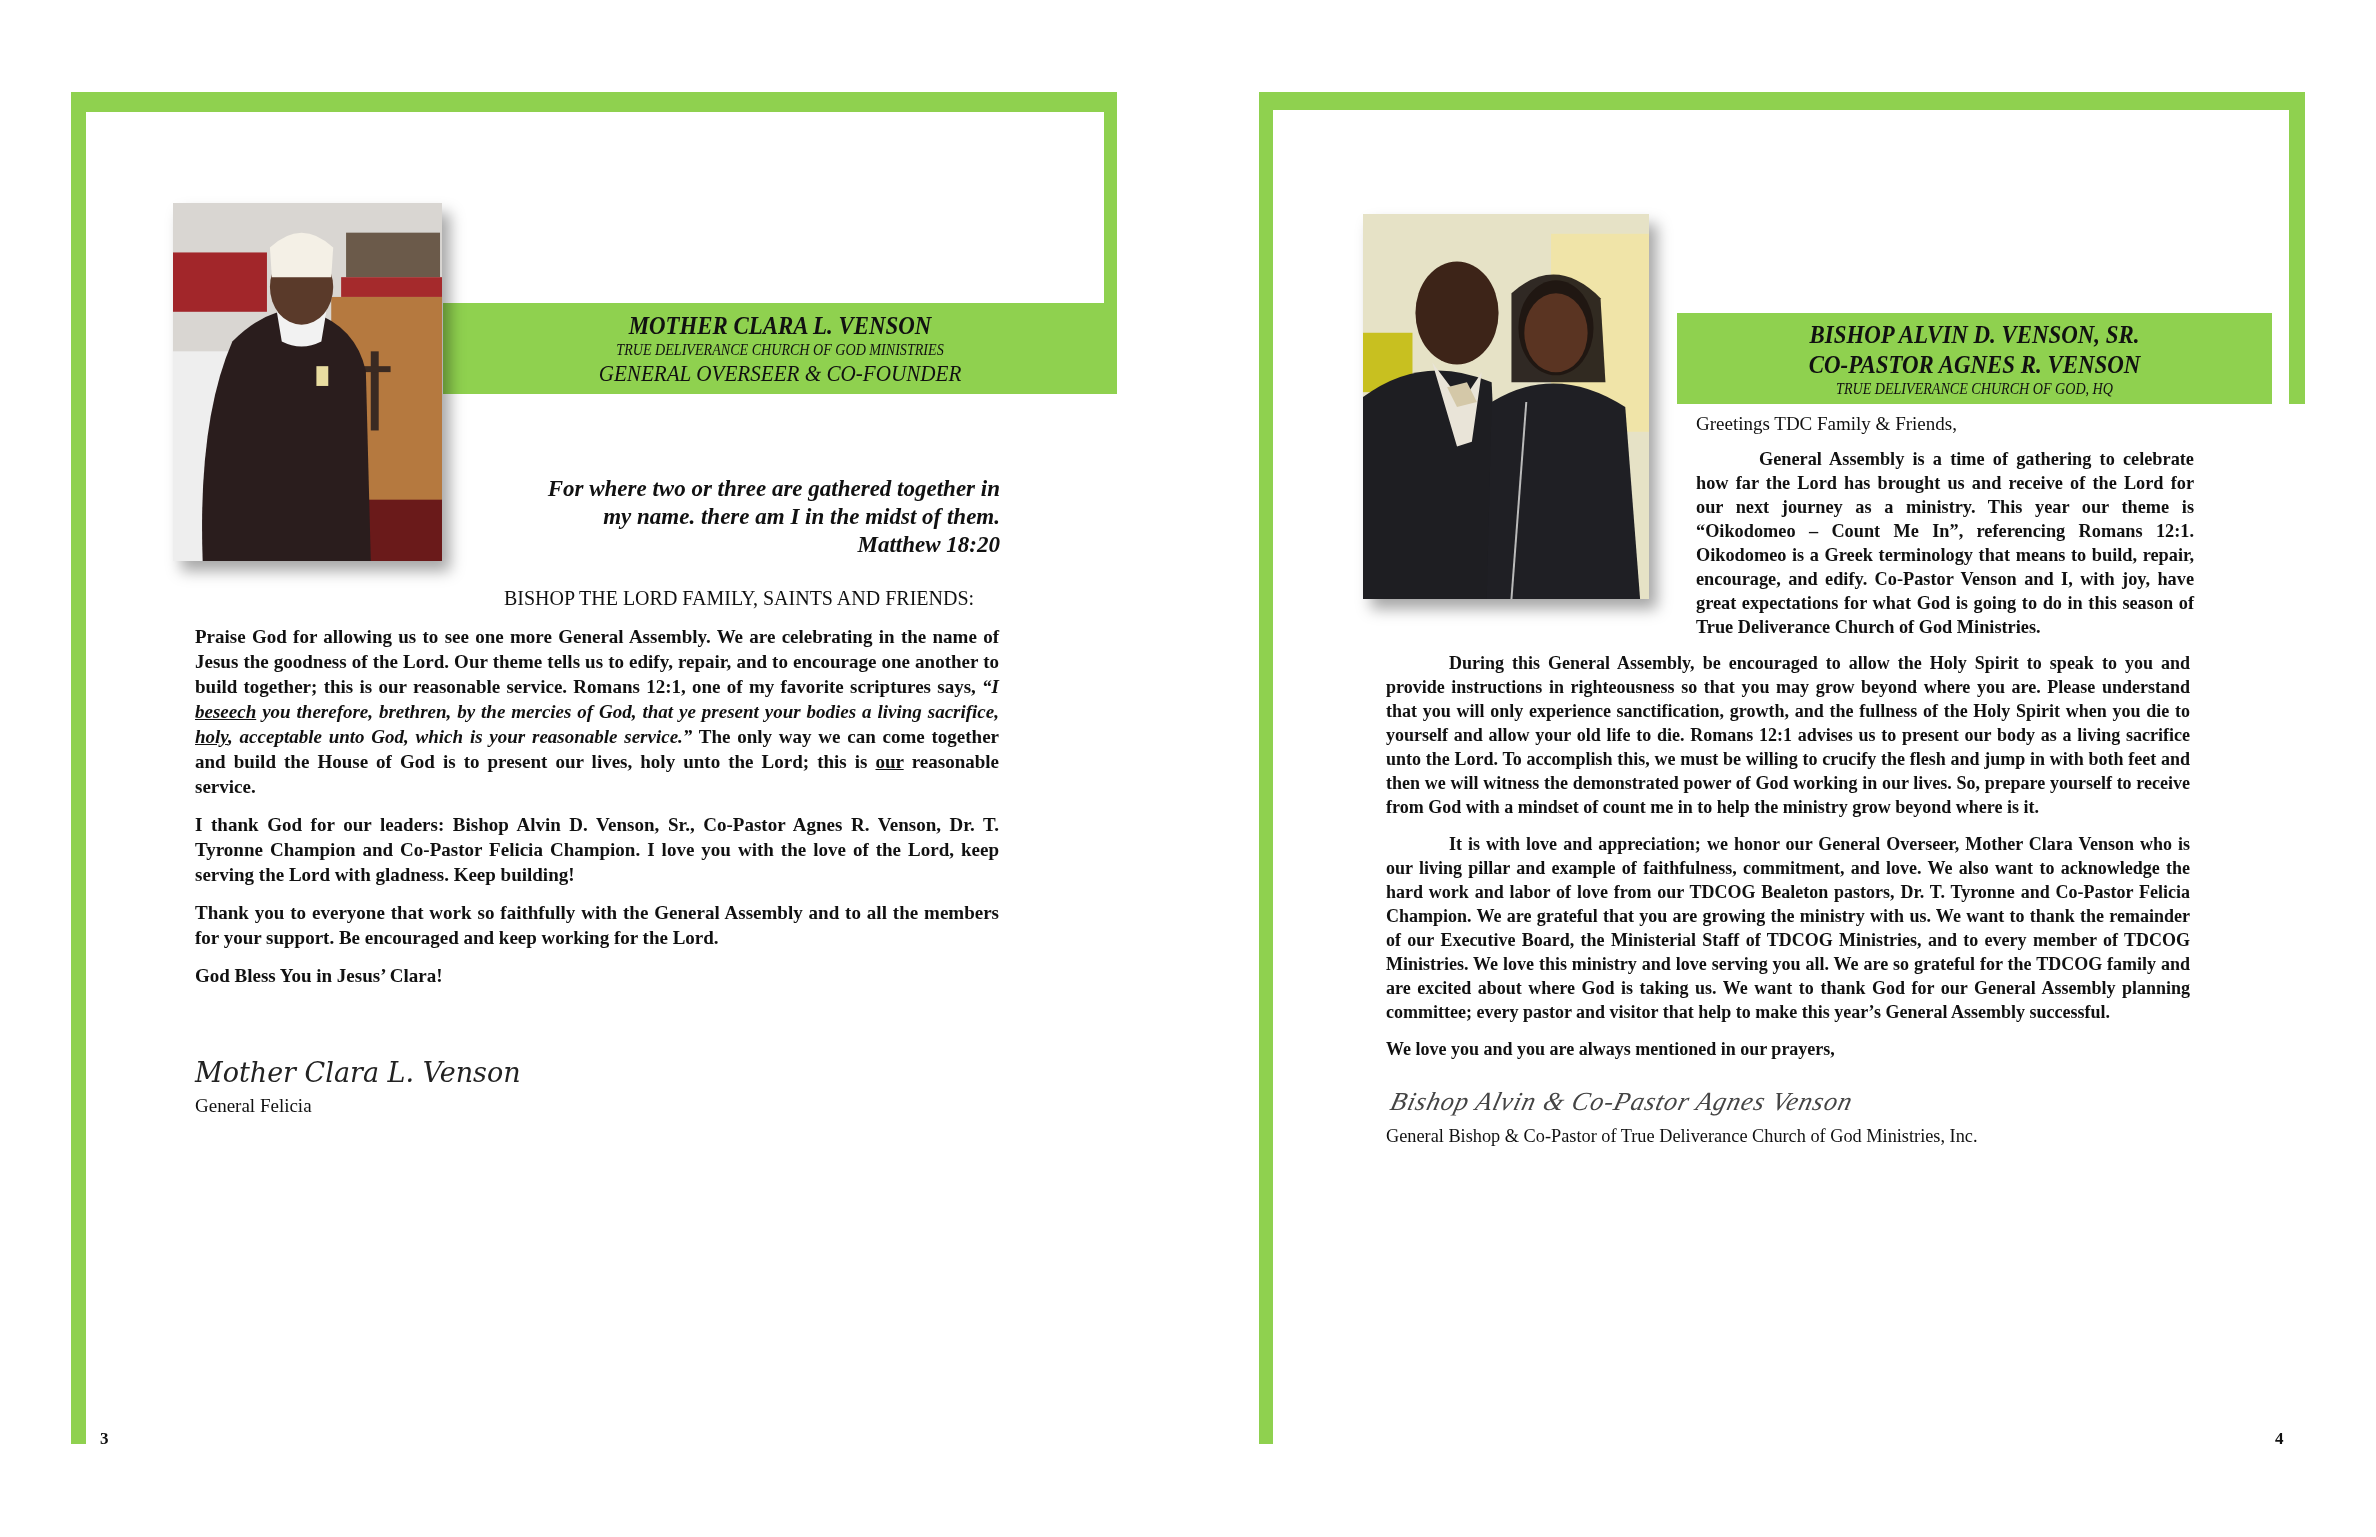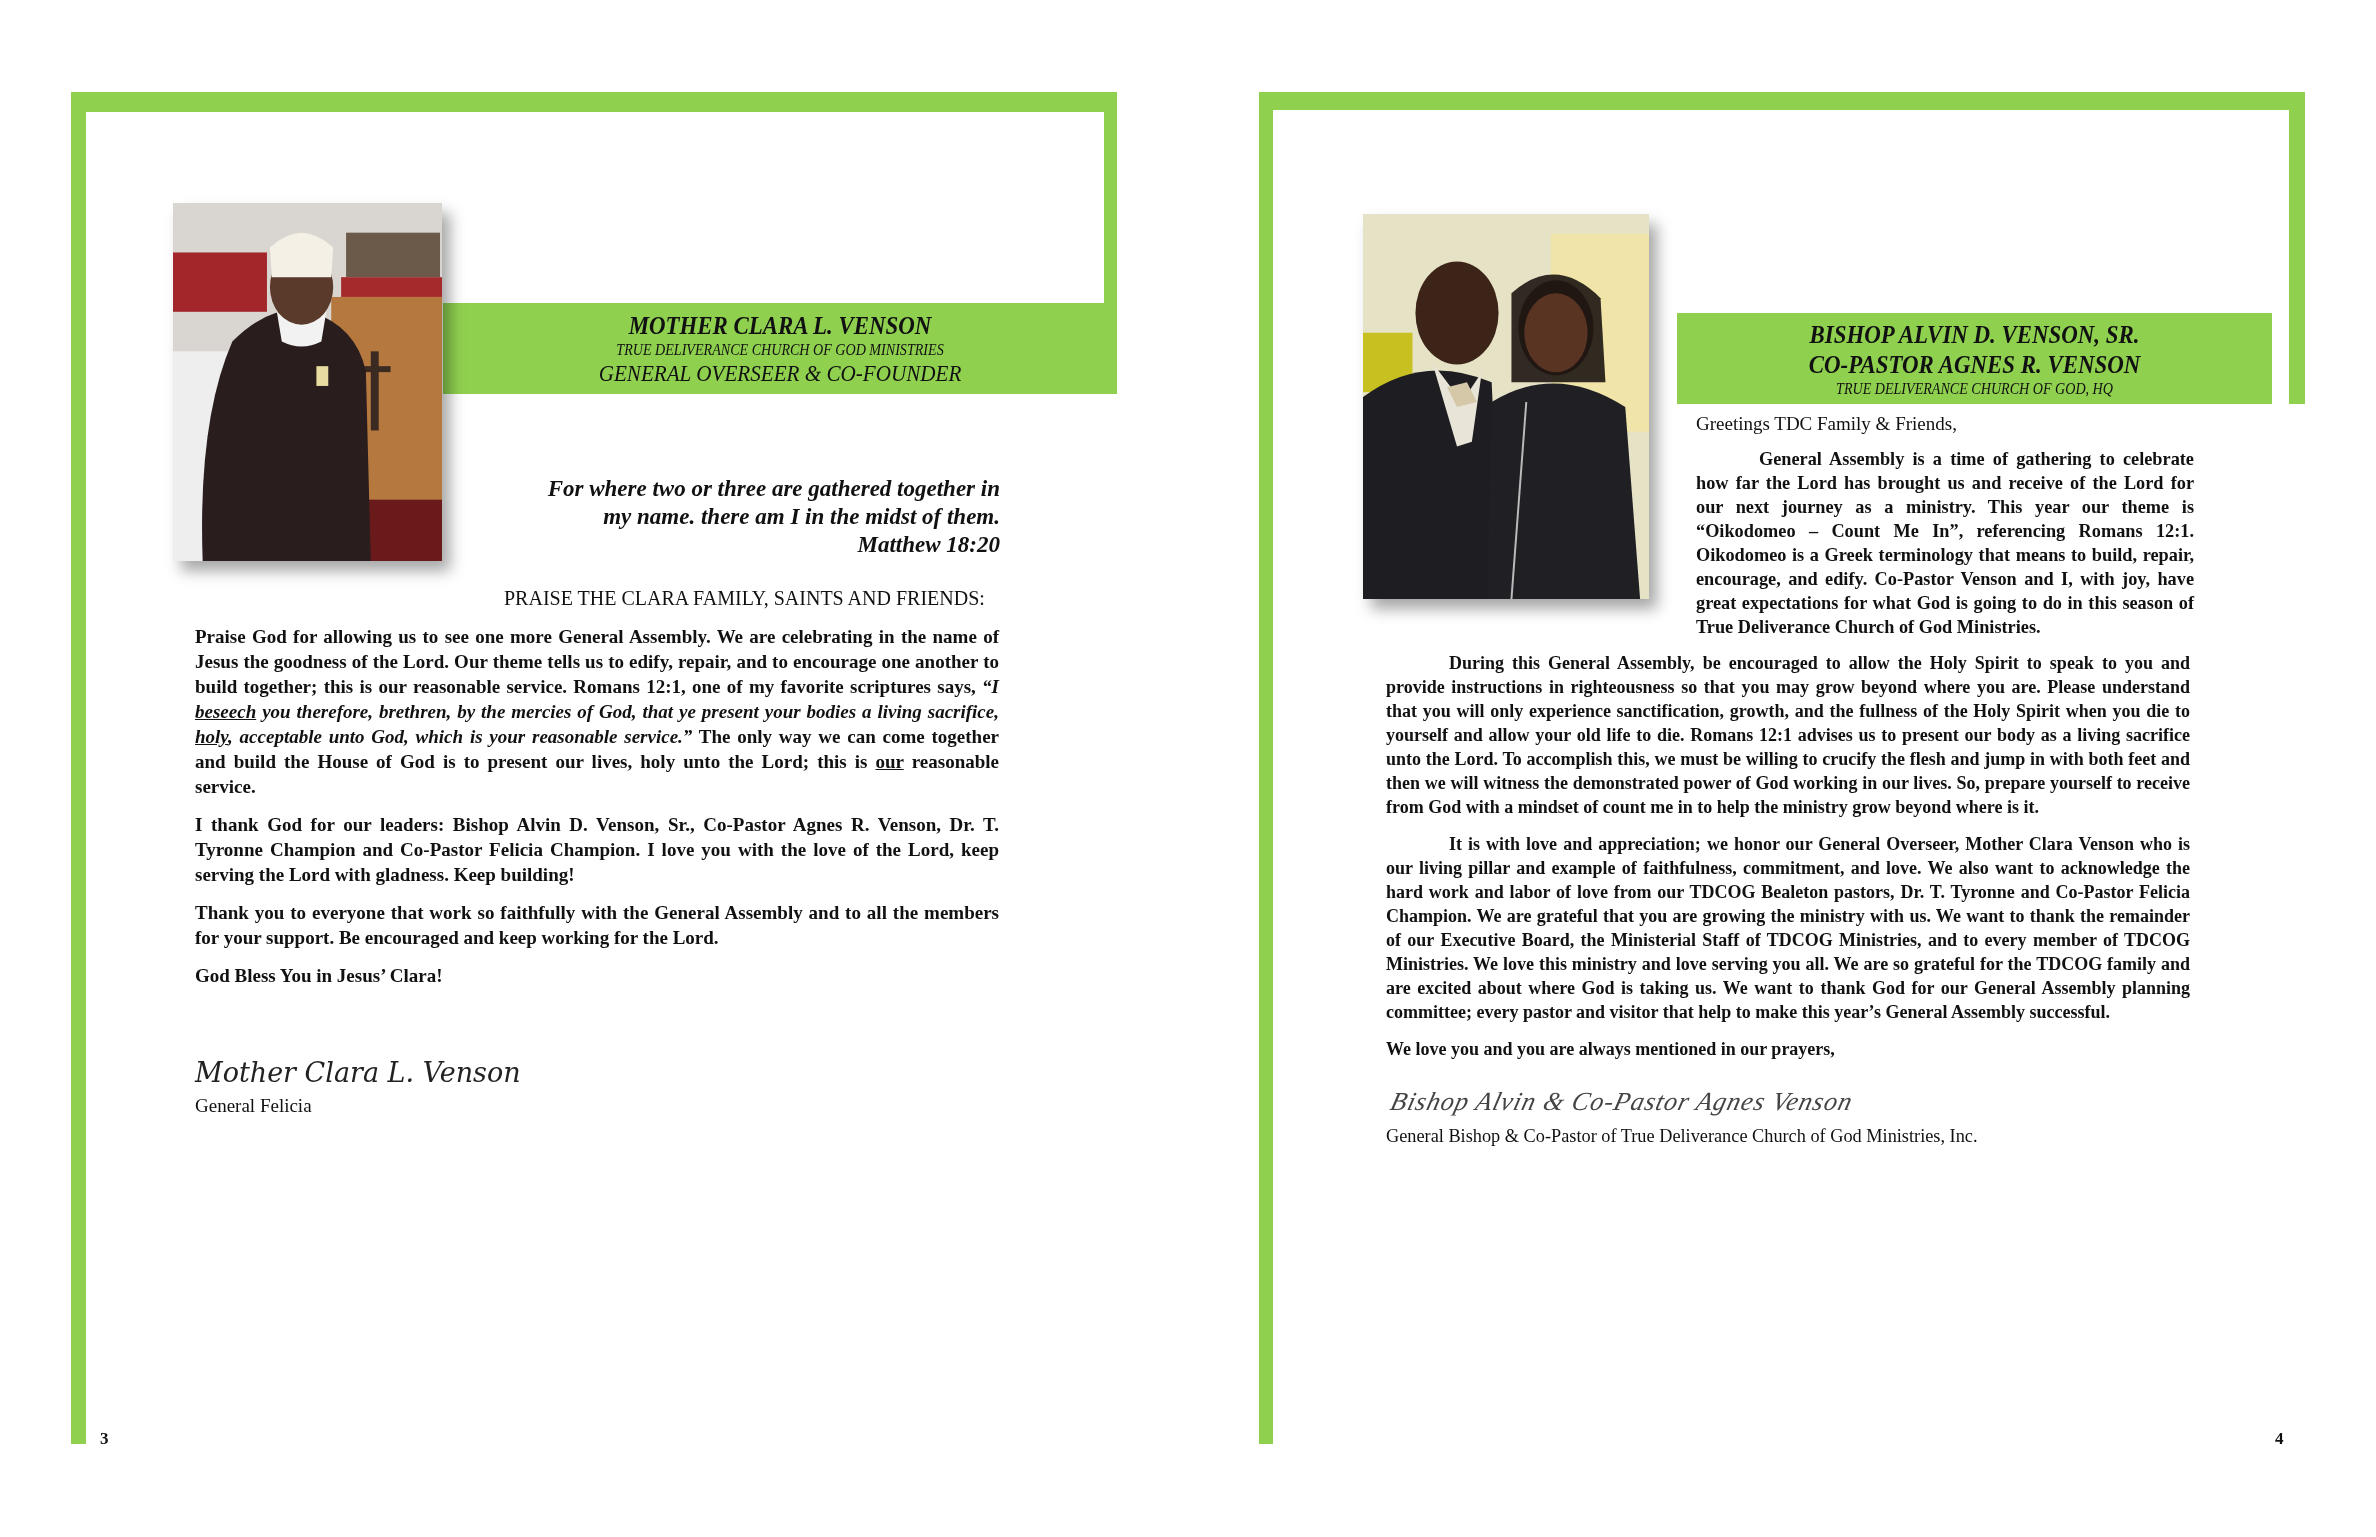--- a/index.html
+++ b/index.html
@@ -86,21 +86,21 @@
       <rect x="145" y="165" width="12" height="20" fill="#e8dca0"></rect>
     </svg>
   </div>
 
   <div class="abs verse" style="left:465px; top:475px; width:535px;">
     <div>For where two or three are gathered together in</div>
     <div>my name. there am I in the midst of them.</div>
     <div>Matthew 18:20</div>
   </div>
 
-  <div class="abs salutation" style="left:504px; top:587px;">PRAISE THE CLARA FAMILY, SAINTS AND FRIENDS:</div>
+  <div class="abs salutation" style="left:504px; top:587px;">BISHOP THE LORD FAMILY, SAINTS AND FRIENDS:</div>
 
   <div class="abs txt" style="left:195px; top:624px; width:804px;">
     <p><span>Praise God for allowing us to see one more General Assembly.  We are celebrating in the name of Jesus the goodness of the Lord.  Our theme tells us to edify, repair, and to encourage one another to build together; this is our reasonable service.  Romans 12:1, one of my favorite scriptures says, </span><i><span>“I </span><u>beseech</u><span> you therefore, brethren, by the mercies of God, that ye present your bodies a living sacrifice, </span><u>holy</u><span>, acceptable unto God, which is your reasonable service.”</span></i><span>  The only way we can come together and build the House of God is to present our lives, holy unto the Lord; this is </span><u>our</u><span> reasonable service.</span></p>
     <p>I thank God for our leaders:  Bishop Alvin D. Venson, Sr., Co-Pastor Agnes R. Venson, Dr. T. Tyronne Champion and Co-Pastor Felicia Champion.  I love you with the love of the Lord, keep serving the Lord with gladness.  Keep building!</p>
     <p>Thank you to everyone that work so faithfully with the General Assembly and to all the members for your support.  Be encouraged and keep working for the Lord.</p>
     <p>God Bless You in Jesus’ Clara!</p>
   </div>
 
   <div class="abs sig-script" style="left:195px; top:1057px;">Mother Clara L. Venson</div>
   <div class="abs" style="left:195px; top:1095px; font-size:19px;">General Felicia</div>

